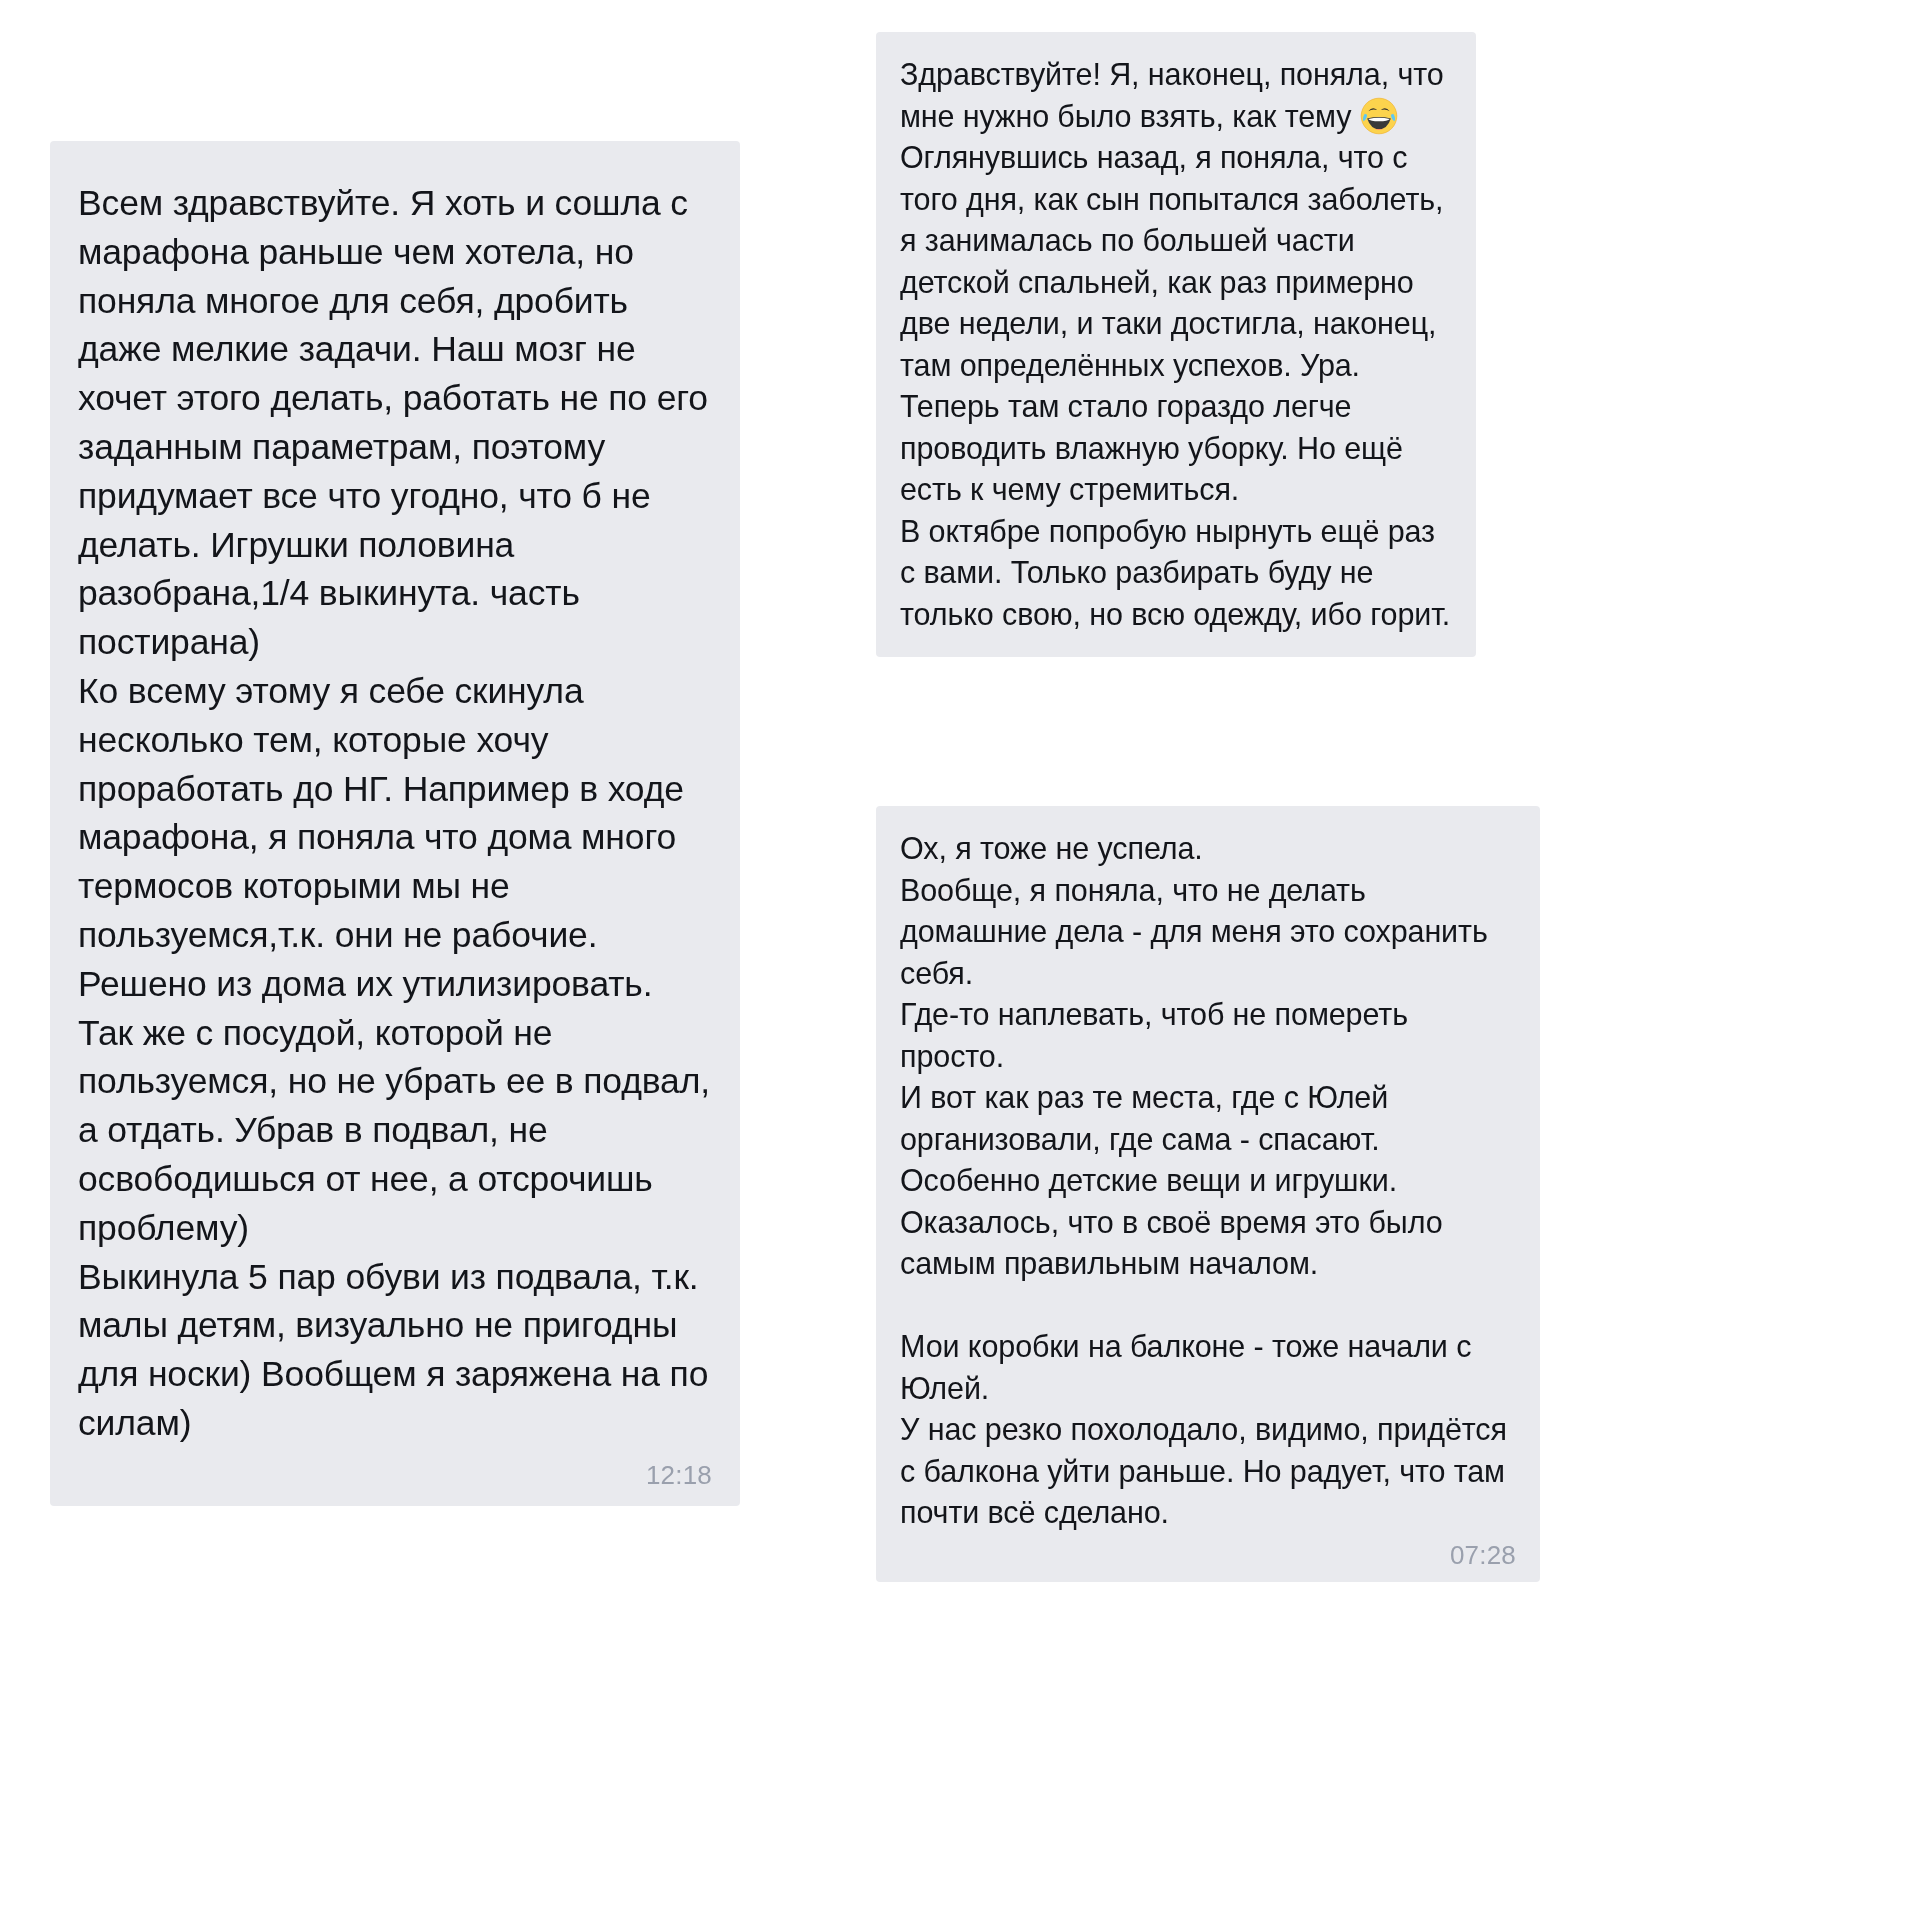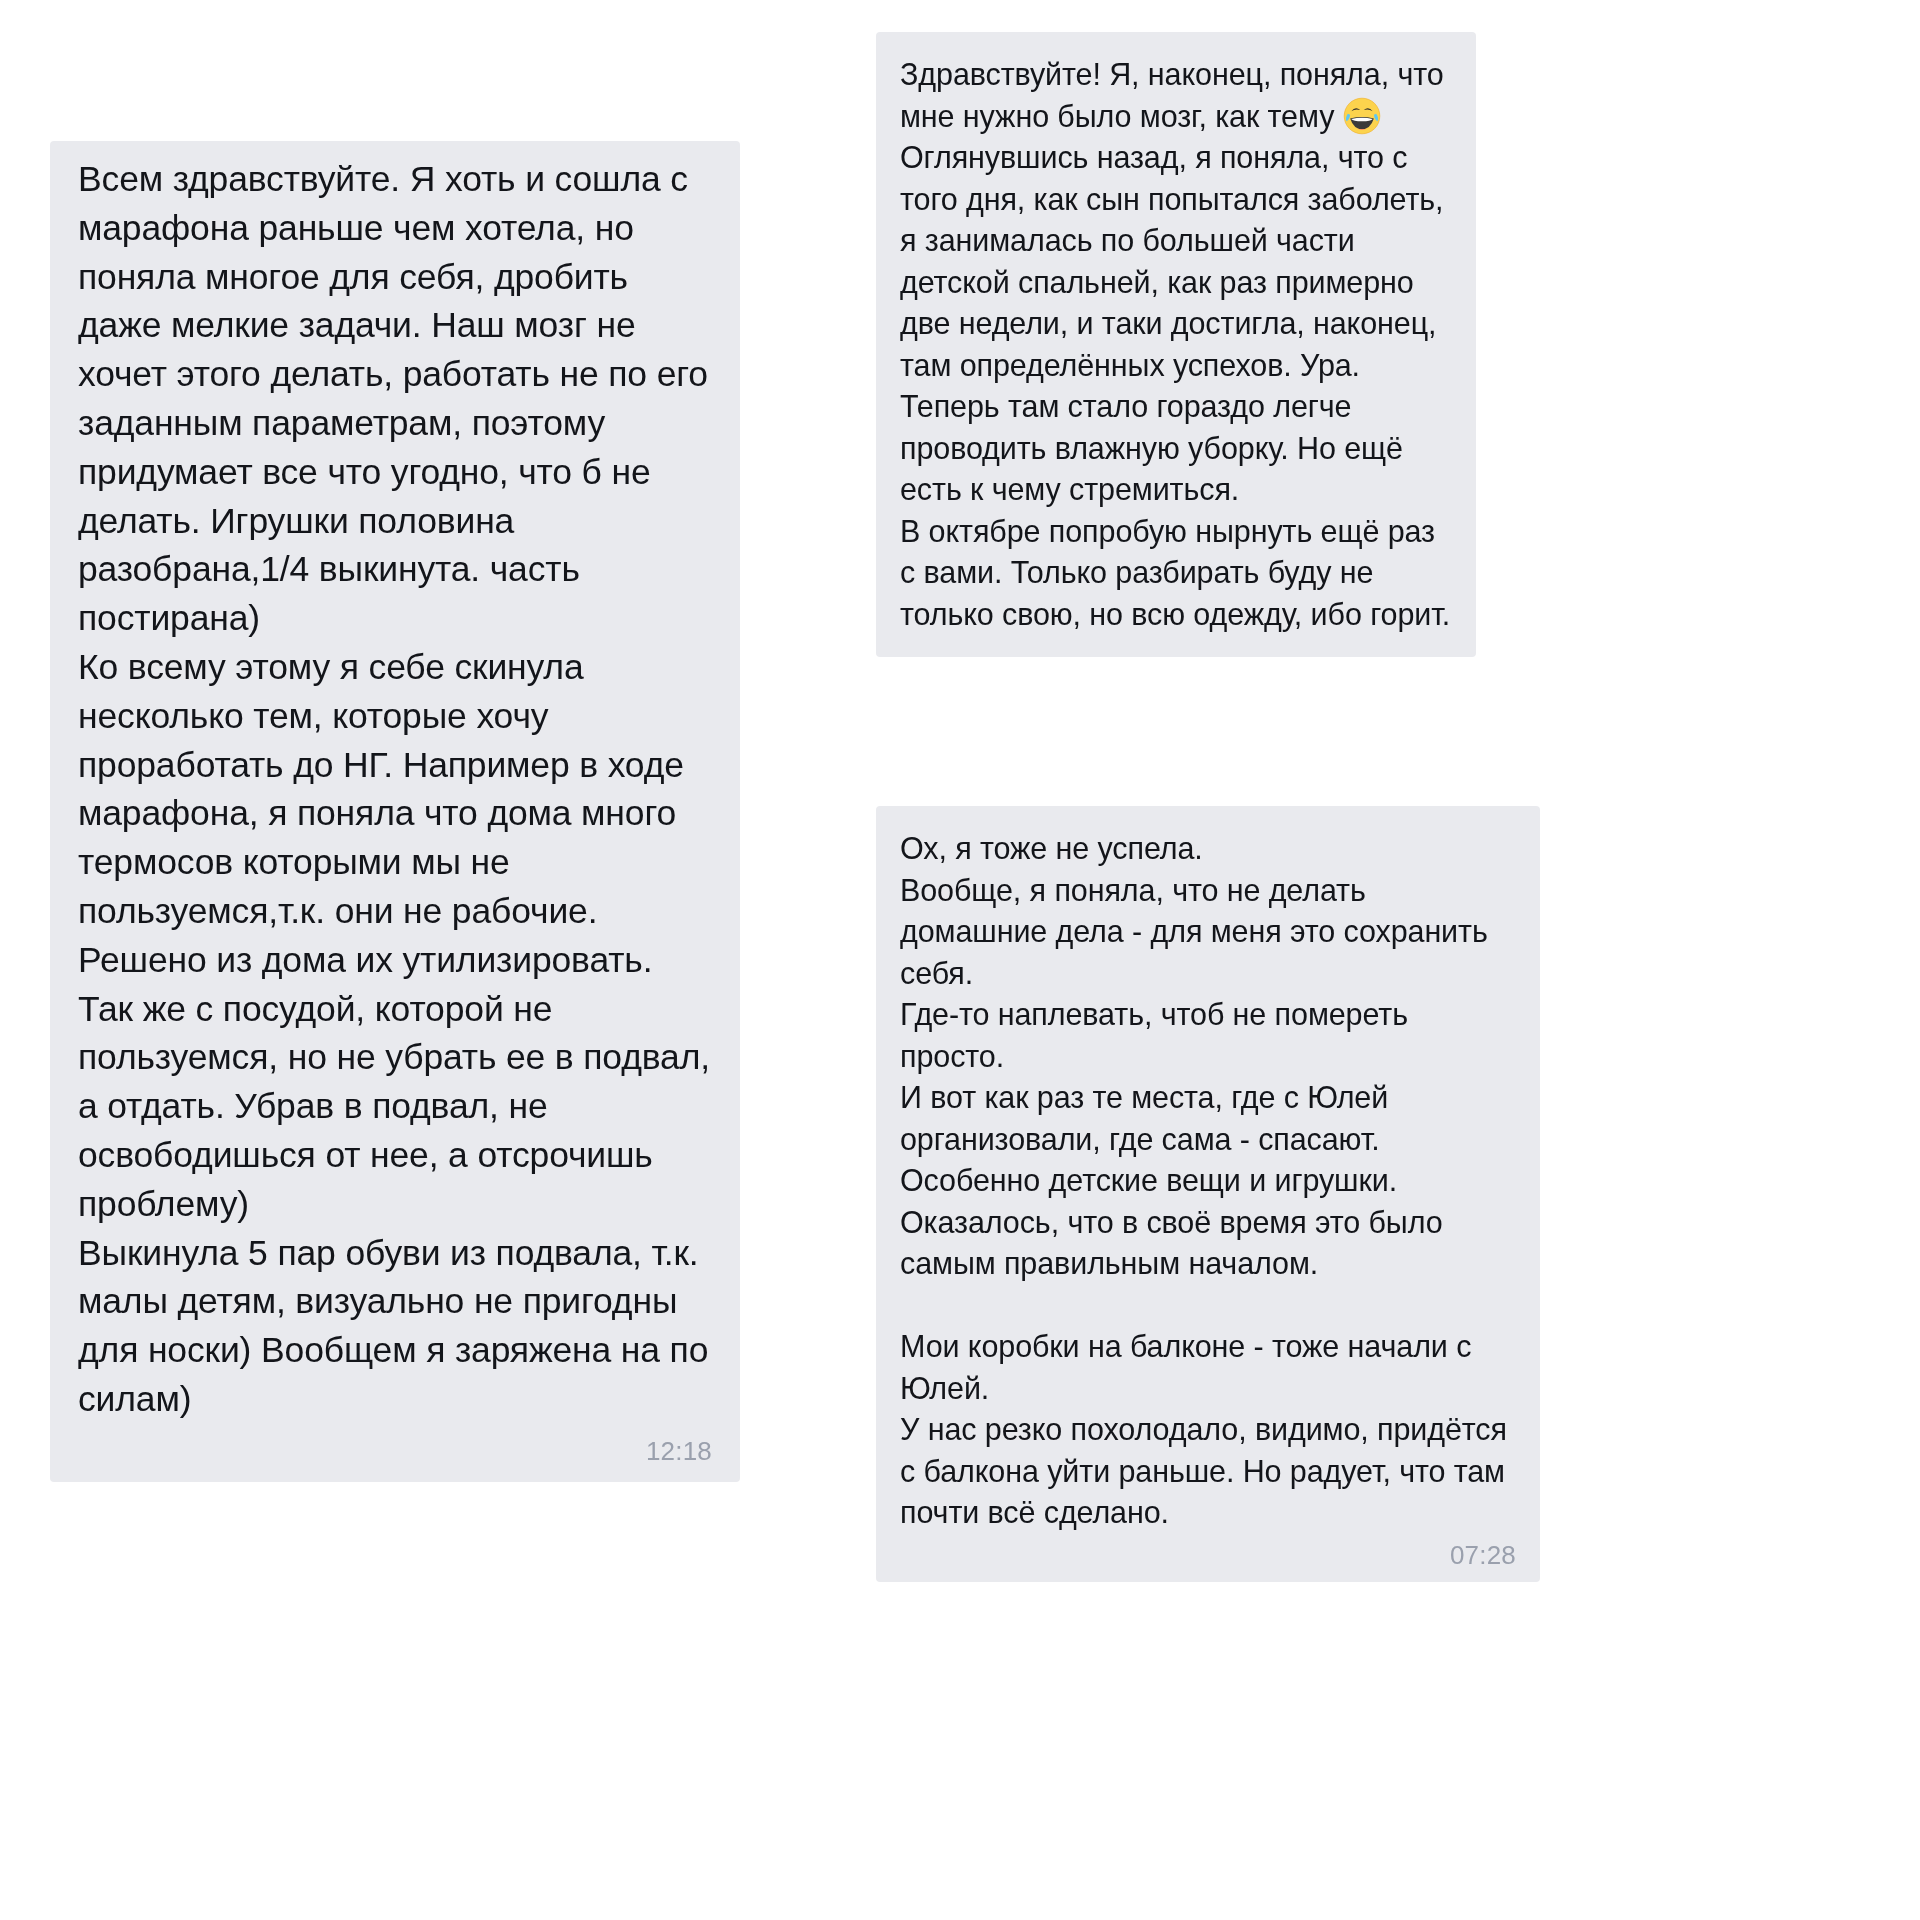--- a/index.html
+++ b/index.html
@@ -36,21 +36,21 @@
     white-space: pre-wrap;
     word-wrap: break-word;
     font-weight: 400;
   }
 
   
   .bubble-left {
     left: 50px;
     top: 141px;
     width: 690px;
-    padding: 14px 28px 58px 28px;
+    padding: 38px 28px 58px 28px;
   }
   .bubble-left .bubble-text {
     font-size: 35.5px;
     line-height: 48.8px;
     letter-spacing: -0.15px;
   }
 
   
   .bubble-right-1 {
     left: 876px;
@@ -111,21 +111,21 @@
 
   <div class="bubble bubble-left">
     <div class="bubble-text">Всем здравствуйте. Я хоть и сошла с марафона раньше чем хотела, но поняла многое для себя, дробить даже мелкие задачи. Наш мозг не хочет этого делать, работать не по его заданным параметрам, поэтому придумает все что угодно, что б не делать. Игрушки половина разобрана,1/4 выкинута. часть постирана)
 Ко всему этому я себе скинула несколько тем, которые хочу проработать до НГ. Например в ходе марафона, я поняла что дома много термосов которыми мы не пользуемся,т.к. они не рабочие. Решено из дома их утилизировать.
 Так же с посудой, которой не пользуемся, но не убрать ее в подвал, а отдать. Убрав в подвал, не освободишься от нее, а отсрочишь проблему)
 Выкинула 5 пар обуви из подвала, т.к. малы детям, визуально не пригодны для носки) Вообщем я заряжена на по силам)</div>
     <div class="timestamp timestamp-left">12:18</div>
   </div>
 
   <div class="bubble bubble-right-1">
-    <div class="bubble-text"><span>Здравствуйте! Я, наконец, поняла, что мне нужно было мозг, как тему </span><span class="emoji-joy"><svg viewBox="0 0 64 64" xmlns="http://www.w3.org/2000/svg">
+    <div class="bubble-text"><span>Здравствуйте! Я, наконец, поняла, что мне нужно было взять, как тему </span><span class="emoji-joy"><svg viewBox="0 0 64 64" xmlns="http://www.w3.org/2000/svg">
           <circle cx="32" cy="32" r="30" fill="#fcd34d"></circle>
           <circle cx="32" cy="32" r="30" fill="none" stroke="#f0ad1f" stroke-width="1"></circle>
           <path d="M14 24 q7 -9 15 -2 q-8 -3 -15 2z" fill="#2b2b2b"></path>
           <path d="M50 24 q-7 -9 -15 -2 q8 -3 15 2z" fill="#2b2b2b"></path>
           <path d="M12 36 q20 -5 40 0 q-6 18 -20 18 q-14 0 -20 -18z" fill="#3a3a3a"></path>
           <path d="M14 37 q18 -4 36 0 q-3 4 -18 4 q-15 0 -18 -4z" fill="#ffffff"></path>
           <path d="M22 52 q10 6 20 0 q-10 4 -20 0z" fill="#ff6d6d"></path>
           <path d="M8 28 q-5 8 -2 13 q5 -3 6 -11z" fill="#5ec8f2"></path>
           <path d="M56 28 q5 8 2 13 q-5 -3 -6 -11z" fill="#5ec8f2"></path>
         </svg></span><span> Оглянувшись назад, я поняла, что с того дня, как сын попытался заболеть, я занималась по большей части детской спальней, как раз примерно две недели, и таки достигла, наконец, там определённых успехов. Ура. Теперь там стало гораздо легче проводить влажную уборку. Но ещё есть к чему стремиться.

